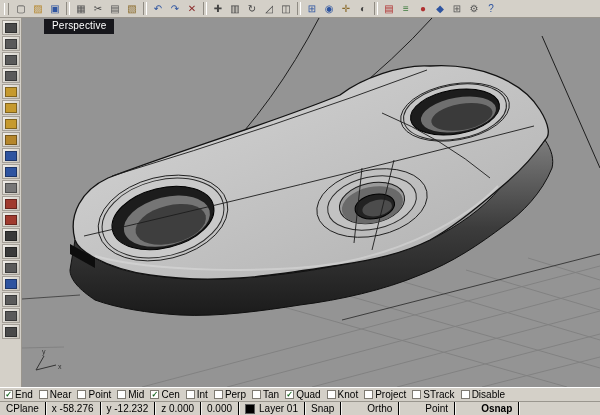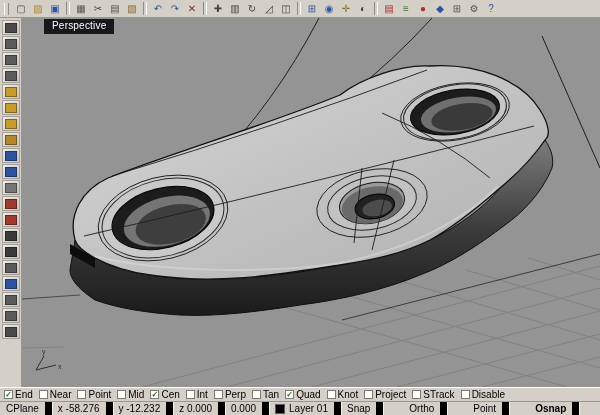--- a/index.html
+++ b/index.html
@@ -34,21 +34,21 @@
   .osnap-bar{height:14px;flex:0 0 14px;background:#d4d0c8;border-top:1px solid #ffffff;
     display:flex;align-items:center;padding:0 4px;gap:6px;font-size:10px;color:#000;box-sizing:border-box;white-space:nowrap;}
   .os-item{display:flex;align-items:center;gap:2px;}
   .cb{width:9px;height:9px;background:#fff;border:1px solid #7e7a72;box-sizing:border-box;
     font-size:8px;line-height:7px;text-align:center;color:#14641c;font-weight:bold;}
   .cb.on{color:#14641c;}
 
   
   .status-bar{height:14px;flex:0 0 14px;background:#d4d0c8;border-top:1px solid #9a968e;
     display:flex;align-items:stretch;font-size:10px;color:#000;box-sizing:border-box;white-space:nowrap;}
-  .scell{display:flex;align-items:center;padding:0 6px;border-right:7px solid #000000;
+  .scell{display:flex;align-items:center;padding:0 6px;border-right:1px solid #000000;
     box-shadow:1px 0 0 #f4f2ee;}
   .panes{display:flex;align-items:stretch;gap:20px;}
   .pane.active{font-weight:bold;}
   .layer-swatch{width:8px;height:8px;background:#000;border:1px solid #5a5a5a;margin-right:4px;display:inline-block;}
 </style>
 </head>
 <body>
 
 <div class="app">
 

